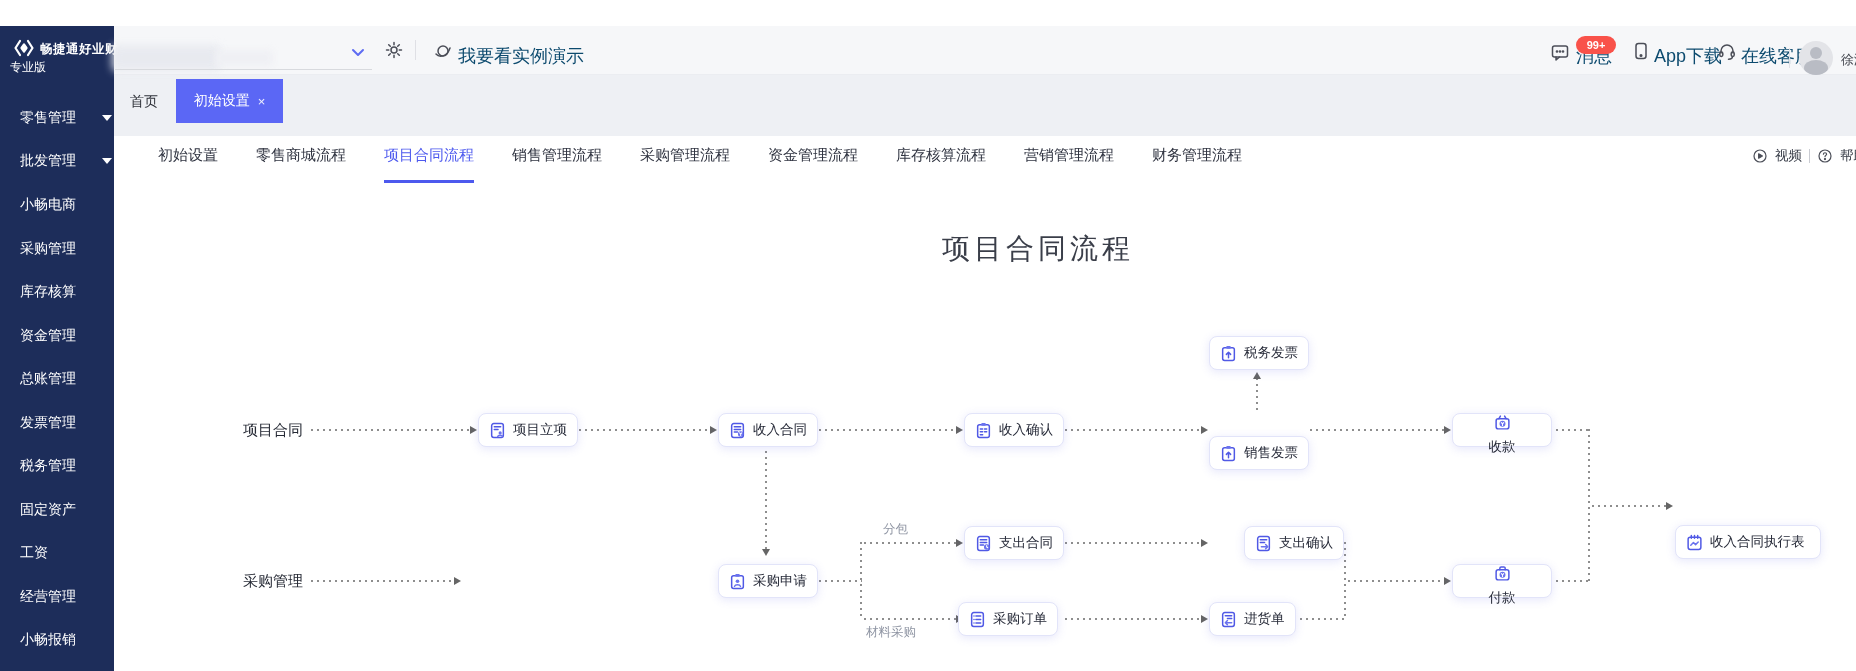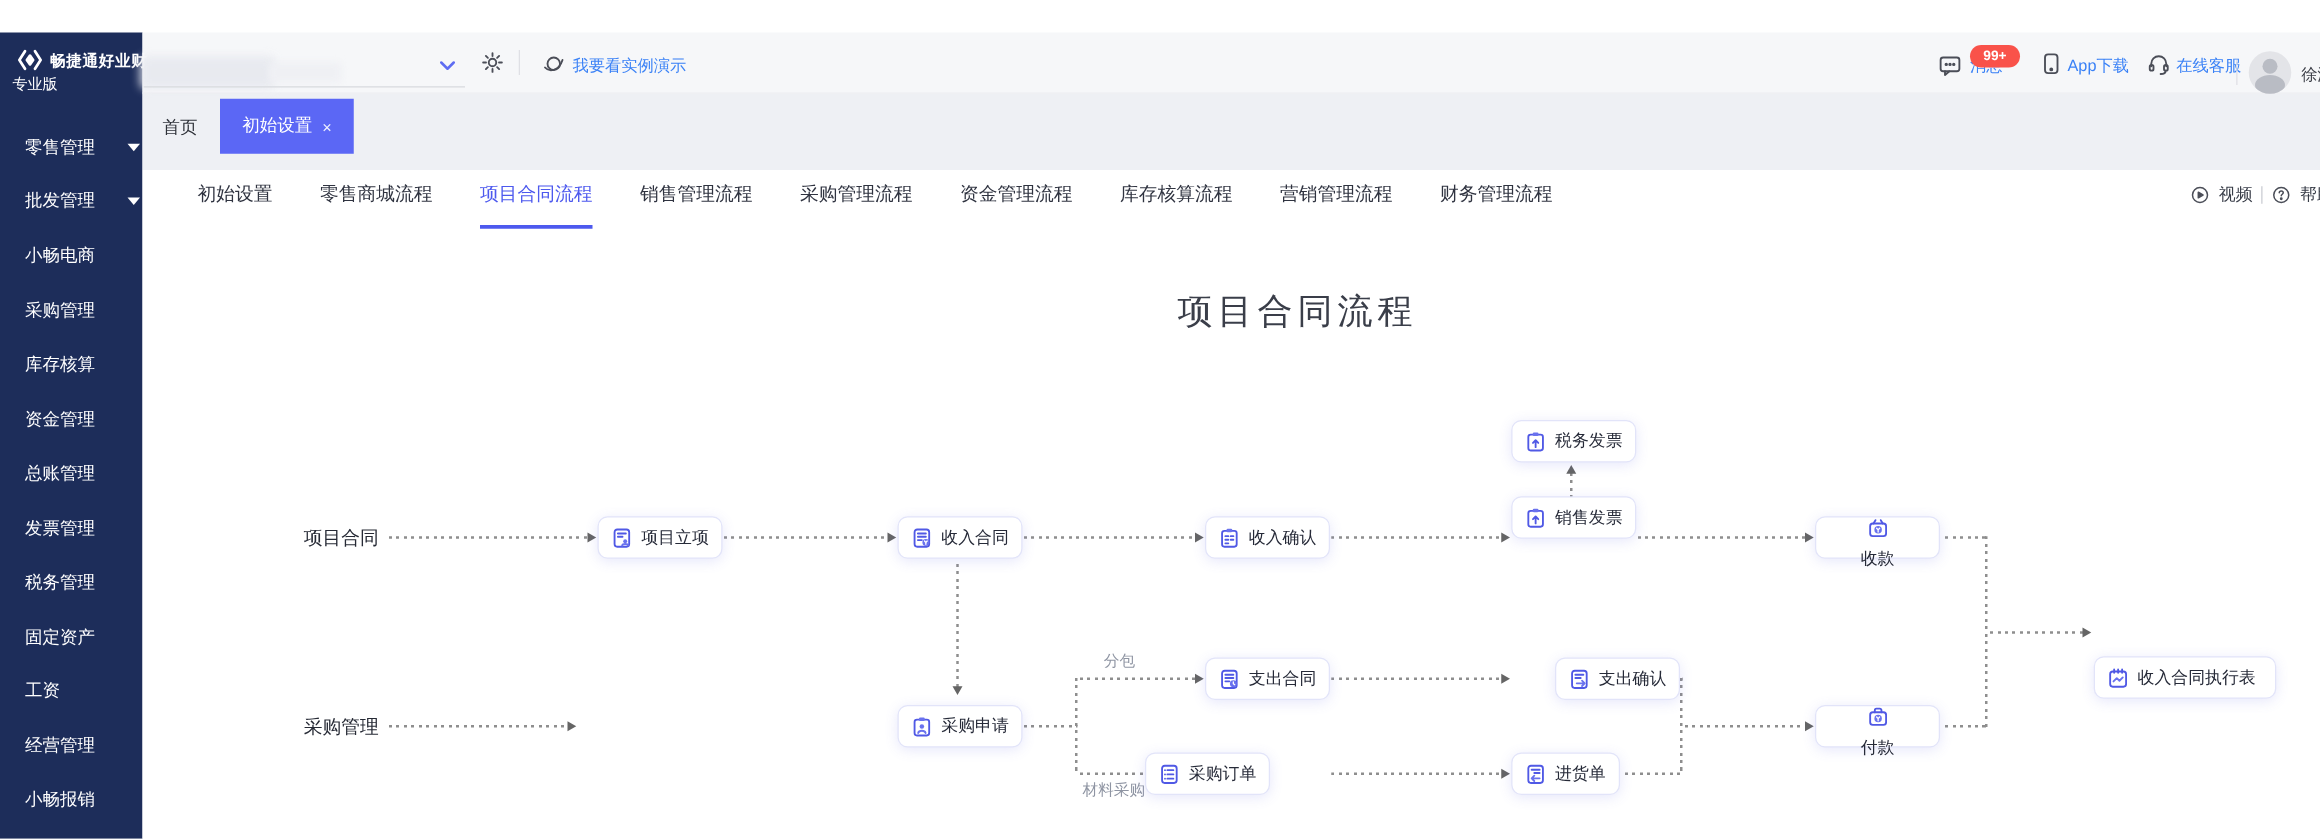--- a/index.html
+++ b/index.html
@@ -21,21 +21,21 @@
   .brand-ed  { position:absolute; left:10px; top:59px; font-size:12px; color:#fff; }
 
   
   .blur-box  { position:absolute; left:112px; top:45px; width:108px; height:26px; background:#e7e9ef;
                border-radius:4px; filter:blur(4px); opacity:.9; }
   .blur-box2 { position:absolute; left:215px; top:50px; width:58px; height:16px; background:#eff0f4;
                border-radius:3px; filter:blur(3px); }
   .srch-line { position:absolute; left:115px; top:69px; width:257px; height:1px; background:#d8dade; }
   .hd-ic     { position:absolute; width:20px; height:20px; }
   .hd-div    { position:absolute; width:1px; height:20px; background:#dfe0e5; }
-  .hd-lbl    { position:absolute; font-size:13px; color:#3b82f6; white-space:nowrap; }
+  .hd-lbl    { position:absolute; font-size:18px; color:#0c4a6e; white-space:nowrap; }
   .badge     { position:absolute; left:1576px; top:36px; min-width:40px; height:18px; background:#f9524a;
                color:#fff; font-size:11px; font-weight:bold; border-radius:9px; text-align:center;
                line-height:18px; padding:0 6px; }
   .avatar    { position:absolute; left:1799px; top:41px; width:34px; height:34px; border-radius:50%;
                background:#e3e4e8; overflow:hidden; }
   .avatar::before{ content:""; position:absolute; left:11px; top:6px; width:12px; height:12px; border-radius:50%; background:#b9bcc4;}
   .avatar::after { content:""; position:absolute; left:5px; top:19px; width:24px; height:16px; border-radius:50%; background:#b9bcc4;}
   .uname     { position:absolute; left:1841px; top:51px; font-size:13px; color:#3a3d46; white-space:nowrap; }
 
   
@@ -296,21 +296,21 @@
 <div class="node" style="left:1209px;top:336px;">
   <span class="nico">
       <svg class="nic" viewBox="0 0 16 16">
         <rect x="2.5" y="2.5" width="11" height="12" rx="1.8"></rect>
         <rect x="5.8" y="1" width="4.4" height="2.6" rx="1" fill="#6a72ee" stroke="none"></rect>
         <path d="M8 12 V7 M6 8.8 L8 6.8 L10 8.8"></path>
       </svg>
     </span>
   <span>税务发票</span>
 </div>
-<div class="node" style="left:1209px;top:397px;">
+<div class="node" style="left:1209px;top:436px;">
   <span class="nico">
       <svg class="nic" viewBox="0 0 16 16">
         <rect x="2.5" y="2.5" width="11" height="12" rx="1.8"></rect>
         <rect x="5.8" y="1" width="4.4" height="2.6" rx="1" fill="#6a72ee" stroke="none"></rect>
         <path d="M8 12 V7 M6 8.8 L8 6.8 L10 8.8"></path>
       </svg>
     </span>
   <span>销售发票</span>
 </div>
 <div class="node w100" style="left:1452px;top:413px;">
@@ -359,21 +359,21 @@
 <div class="node" style="left:1244px;top:526px;">
   <span class="nico">
       <svg class="nic" viewBox="0 0 16 16">
         <rect x="2.5" y="1.5" width="11" height="13" rx="2"></rect>
         <path d="M5 4.5 h6 M5 7 h4"></path>
         <path d="M6 11 h6 M10 9 l2 2 l-2 2" stroke="#6a72ee"></path>
       </svg>
     </span>
   <span>支出确认</span>
 </div>
-<div class="node" style="left:916px;top:602px;font-family:Liberation Mono, monospace;">
+<div class="node" style="left:958px;top:602px;font-family:Liberation Mono, monospace;">
   <span class="nico">
       <svg class="nic" viewBox="0 0 16 16">
         <rect x="2.5" y="1.5" width="11" height="13" rx="2"></rect>
         <path d="M6.5 4.8 h4.5 M6.5 8 h4.5 M6.5 11.2 h4.5"></path>
         <circle cx="4.7" cy="4.8" r=".7" fill="#5059e5" stroke="none"></circle>
         <circle cx="4.7" cy="8" r=".7" fill="#5059e5" stroke="none"></circle>
         <circle cx="4.7" cy="11.2" r=".7" fill="#5059e5" stroke="none"></circle>
       </svg>
     </span>
   <span>采购订单</span>

